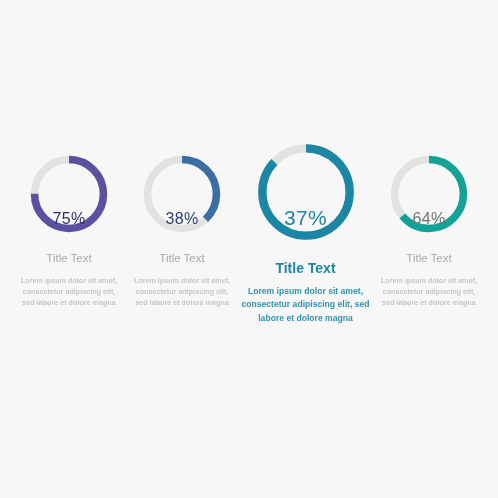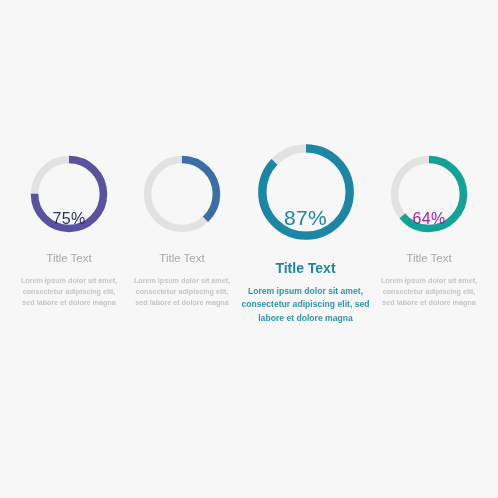--- a/index.html
+++ b/index.html
@@ -145,43 +145,44 @@
       <div class="card-title" style="color: rgb(168, 168, 168);">Title Text</div>
       <div class="card-body" style="color: rgb(198, 198, 198);">Lorem ipsum dolor sit amet, consectetur adipiscing elit, sed labore et dolore magna</div>
     </div>
 
     <div class="card standard">
       <div class="donut-wrap">
         <svg viewBox="0 0 100 100">
           <circle class="donut-track" cx="50" cy="50" r="41" fill="none" stroke-width="9" stroke="#e2e2e2"></circle>
           <circle class="donut-arc" cx="50" cy="50" r="41" fill="none" stroke-width="9" stroke="#3a6ea5" stroke-dasharray="97.89202708585795 159.71857050850508" stroke-dashoffset="0"></circle>
         </svg>
+        <div class="pct-label" style="color: rgb(44, 63, 114);">38%</div>
       </div>
       <div class="card-title" style="color: rgb(168, 168, 168);">Title Text</div>
       <div class="card-body" style="color: rgb(198, 198, 198);">Lorem ipsum dolor sit amet, consectetur adipiscing elit, sed labore et dolore magna</div>
     </div>
 
     <div class="card featured">
       <div class="donut-wrap">
         <svg viewBox="0 0 100 100">
           <circle class="donut-track" cx="50" cy="50" r="42" fill="none" stroke-width="8" stroke="#e2e2e2"></circle>
           <circle class="donut-arc" cx="50" cy="50" r="42" fill="none" stroke-width="8" stroke="#1b87a4" stroke-dasharray="229.58759112434208 34.30619177720055" stroke-dashoffset="0"></circle>
         </svg>
-        <div class="pct-label" style="color: rgb(27, 135, 164);">87%</div>
+        <div class="pct-label" style="color: rgb(27, 135, 164);">37%</div>
       </div>
       <div class="card-title" style="color: rgb(27, 135, 164);">Title Text</div>
       <div class="card-body" style="color: rgb(47, 147, 173);">Lorem ipsum dolor sit amet, consectetur adipiscing elit, sed labore et dolore magna</div>
     </div>
 
     <div class="card standard">
       <div class="donut-wrap">
         <svg viewBox="0 0 100 100">
           <circle class="donut-track" cx="50" cy="50" r="41" fill="none" stroke-width="9" stroke="#e2e2e2"></circle>
           <circle class="donut-arc" cx="50" cy="50" r="41" fill="none" stroke-width="9" stroke="#13a296" stroke-dasharray="164.87078246039232 92.7398151339707" stroke-dashoffset="0"></circle>
         </svg>
-        <div class="pct-label" style="color: #a21caf;">64%</div>
+        <div class="pct-label" style="color: #737373;">64%</div>
       </div>
       <div class="card-title" style="color: rgb(168, 168, 168);">Title Text</div>
       <div class="card-body" style="color: rgb(198, 198, 198);">Lorem ipsum dolor sit amet, consectetur adipiscing elit, sed labore et dolore magna</div>
     </div>
 
   </div>
 </div>
 
 </body></html>

